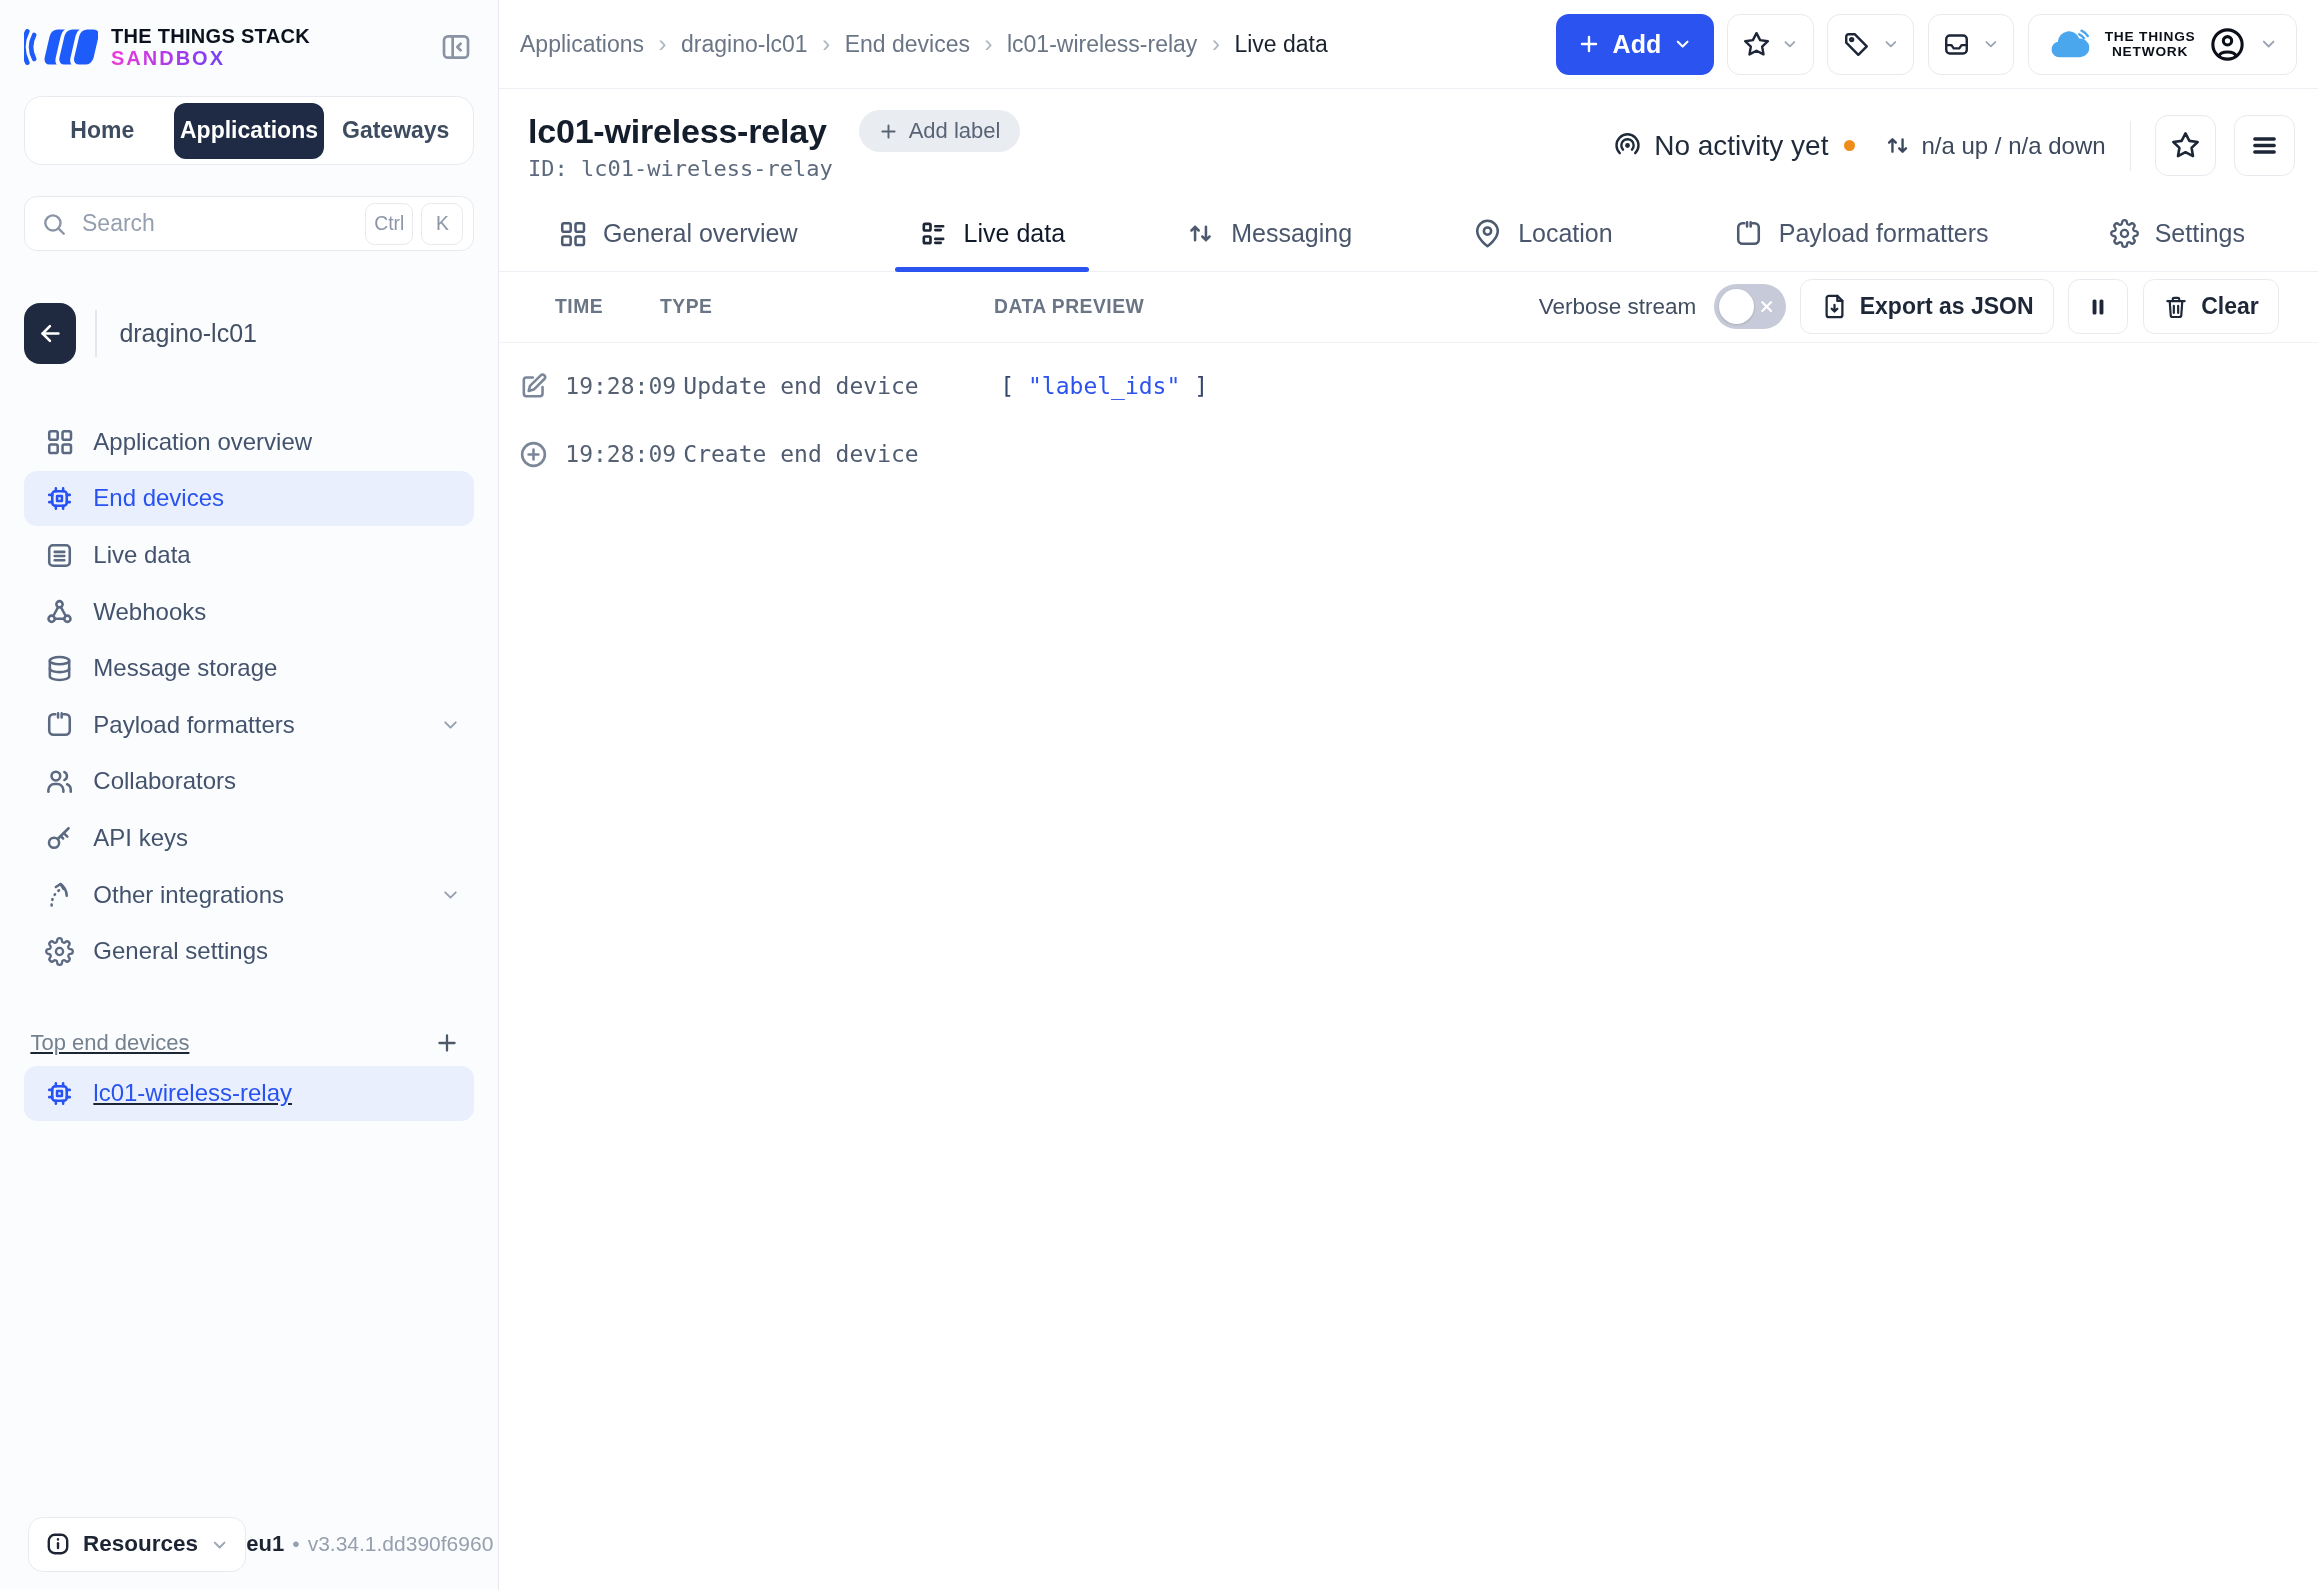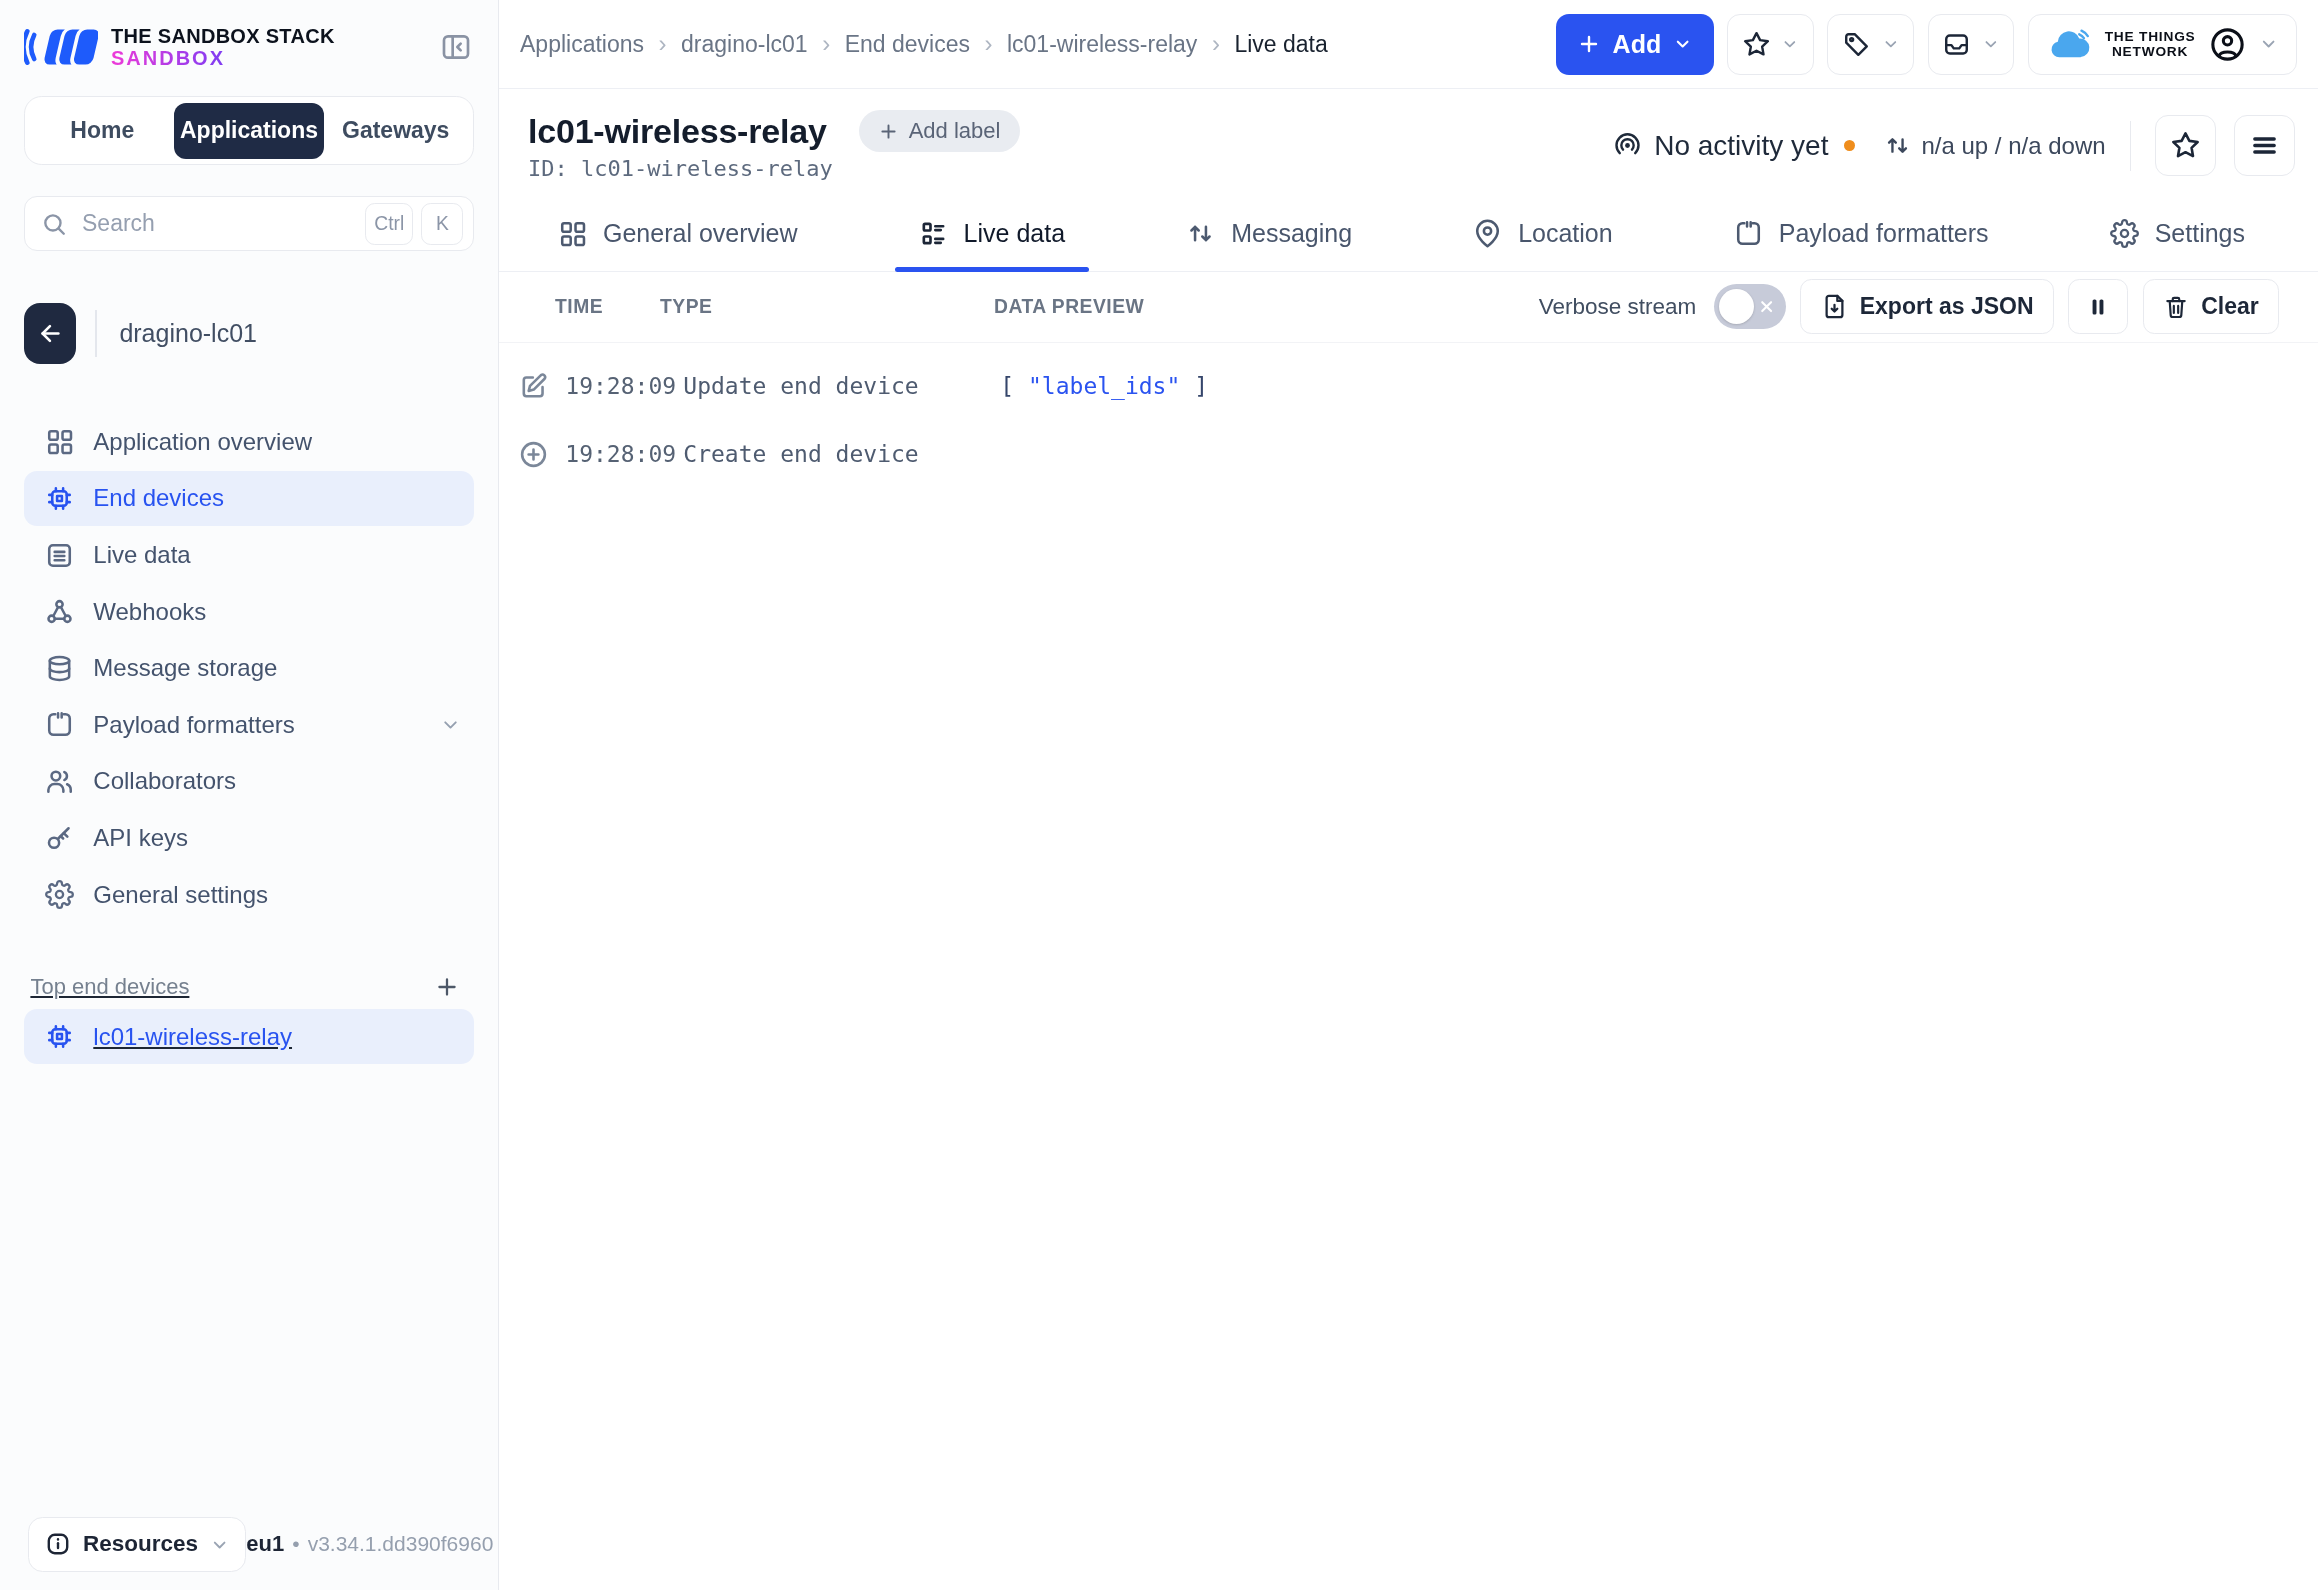--- a/index.html
+++ b/index.html
@@ -129,21 +129,21 @@
           <path d="M10 13a28 28 0 0 0 0 26" stroke="#1e5bfb" stroke-width="5" stroke-linecap="round"></path>
           <path d="M2.5 9a38 38 0 0 0 0 34" stroke="#1e5bfb" stroke-width="5" stroke-linecap="round"></path>
           <g transform="translate(14 0) skewX(-13)">
             <rect x="14" y="5" width="25" height="42" rx="9" fill="#1e5bfb" stroke="#fbfcfd" stroke-width="4"></rect>
             <rect x="30" y="5" width="25" height="42" rx="9" fill="#1e5bfb" stroke="#fbfcfd" stroke-width="4"></rect>
             <rect x="46" y="5" width="25" height="42" rx="9" fill="#1e5bfb" stroke="#fbfcfd" stroke-width="4"></rect>
           </g>
         </svg>
       </span>
       <span class="brand-text">
-        <span class="brand-line1">THE SANDBOX STACK</span>
+        <span class="brand-line1">THE THINGS STACK</span>
         <span class="brand-line2">SANDBOX</span>
       </span>
     </div>
     <button class="collapse-btn">
       <span>
         <svg width="32" height="32" viewBox="0 0 24 24" stroke="currentColor" stroke-width="2" fill="none" stroke-linecap="round" stroke-linejoin="round">
           <rect x="3" y="4" width="18" height="16" rx="3"></rect>
             <path d="M9.5 4v16"></path>
             <path d="M15.5 9.5L13 12l2.5 2.5"></path>
         </svg>
@@ -272,20 +272,35 @@
       <span class="mi-icon">
         <svg viewBox="0 0 24 24" width="29" height="29" stroke="currentColor" stroke-width="2.1" fill="none" stroke-linecap="round" stroke-linejoin="round">
           <circle cx="7.5" cy="15.5" r="4.2"></circle>
             <path d="M10.8 12.2L19.5 3.5"></path>
             <path d="M15.5 7.5l3 3M13 10l2 2"></path>
         </svg>
       </span>
       <span>API keys</span>
     </button>
 
+    <button class="menu-item">
+      <span class="mi-icon">
+        <svg viewBox="0 0 24 24" width="29" height="29" stroke="currentColor" stroke-width="2.1" fill="none" stroke-linecap="round" stroke-linejoin="round">
+          <path d="M5.5 21c0-5.6 2.2-9.8 6.6-12.8" stroke-dasharray="0.6 4"></path>
+          <path d="M9 5.8L12.9 3.3l2.4 4"></path>
+            <path d="M12.9 3.3c3.2 2.2 4.9 5.5 5.1 9.7"></path>
+        </svg>
+      </span>
+      <span>Other integrations</span>
+      <span class="mi-chevron">
+        <svg width="21" height="21" viewBox="0 0 24 24" stroke="currentColor" stroke-width="2.2" fill="none" stroke-linecap="round" stroke-linejoin="round">
+            <path d="M6 9.5l6 6 6-6"></path>
+          </svg>
+      </span>
+    </button>
 
     <button class="menu-item">
       <span class="mi-icon">
         <svg viewBox="0 0 24 24" width="29" height="29" stroke="currentColor" stroke-width="1.9" fill="none" stroke-linecap="round" stroke-linejoin="round">
           <circle cx="12" cy="12" r="3"></circle>
           <path d="M19.4 15a1.65 1.65 0 0 0 .33 1.82l.06.06a2 2 0 0 1-2.83 2.83l-.06-.06a1.65 1.65 0 0 0-1.82-.33 1.65 1.65 0 0 0-1 1.51V21a2 2 0 0 1-4 0v-.09A1.65 1.65 0 0 0 9 19.4a1.65 1.65 0 0 0-1.82.33l-.06.06a2 2 0 0 1-2.83-2.83l.06-.06a1.65 1.65 0 0 0 .33-1.82 1.65 1.65 0 0 0-1.51-1H3a2 2 0 0 1 0-4h.09A1.65 1.65 0 0 0 4.6 9a1.65 1.65 0 0 0-.33-1.82l-.06-.06a2 2 0 0 1 2.83-2.83l.06.06a1.65 1.65 0 0 0 1.82.33H9a1.65 1.65 0 0 0 1-1.51V3a2 2 0 0 1 4 0v.09a1.65 1.65 0 0 0 1 1.51 1.65 1.65 0 0 0 1.82-.33l.06-.06a2 2 0 0 1 2.83 2.83l-.06.06a1.65 1.65 0 0 0-.33 1.82V9a1.65 1.65 0 0 0 1.51 1H21a2 2 0 0 1 0 4h-.09a1.65 1.65 0 0 0-1.51 1z"></path>
         </svg>
       </span>
       <span>General settings</span>
     </button>

